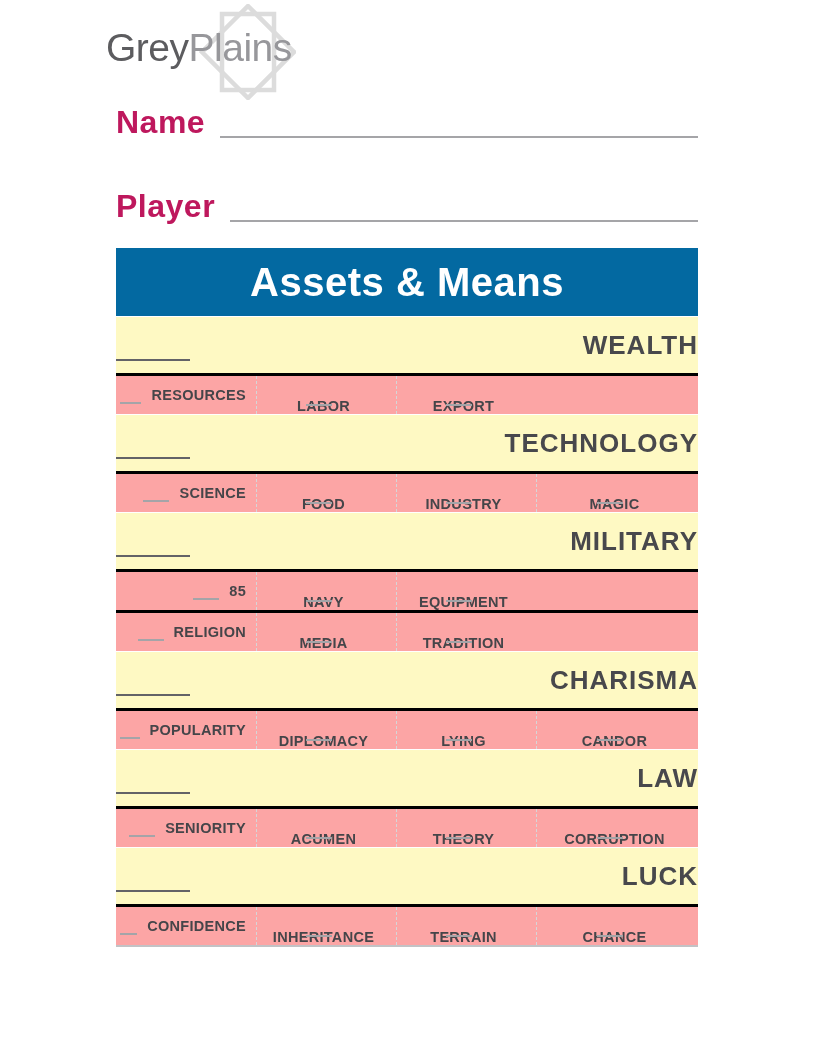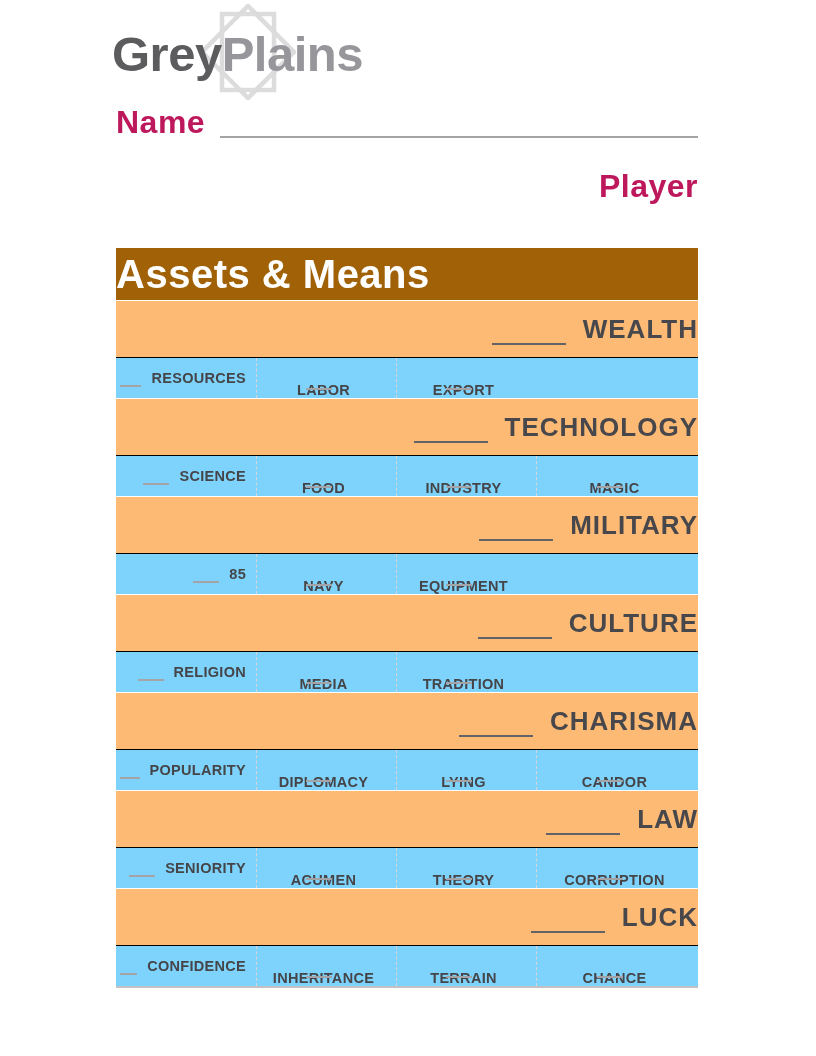--- a/index.html
+++ b/index.html
@@ -3,57 +3,57 @@
 <meta charset="utf-8">
 <style>
   html,body{margin:0;padding:0;}
   body{
     width:816px;height:1056px;position:relative;background:#ffffff;
     font-family:"Liberation Sans", sans-serif;overflow:hidden;
   }
   
   .logo-mark{position:absolute;left:192px;top:4px;width:104px;height:96px;}
   .logo-text{
-    position:absolute;left:112px;top:26px;font-size:49px;font-weight:700;
+    position:absolute;left:106px;top:26px;font-size:39px;font-weight:400;
     letter-spacing:-0.5px;white-space:nowrap;
   }
   .logo-grey{color:#5c5c5f;}
   .logo-plains{color:#97979b;}
   
   .field{position:absolute;left:116px;width:582px;display:flex;align-items:flex-end;}
   .field-name{top:104px;}
-  .field-player{top:168px;flex-direction:column;}
+  .field-player{top:188px;}
   .field-label{
     font-size:32px;font-weight:700;color:#be185d;letter-spacing:0.5px;line-height:36px;
   }
   .field-line{flex:1;height:0;border-bottom:2px solid #a5a5a8;margin-left:15px;margin-bottom:2px;}
   
   .sheet{
     position:absolute;left:116px;top:248px;width:582px;
     border-bottom:2px solid #c2c2c5;box-sizing:content-box;
   }
   .sheet-titlebar{
-    height:52px;background:#a16207;display:flex;align-items:center;justify-content:flex-start;
+    height:68px;background:#0369a1;display:flex;align-items:center;justify-content:center;
   }
   .sheet-title{color:#ffffff;font-size:40px;font-weight:700;letter-spacing:0.5px;}
   .section-header{
-    height:57px;background:#fdba74;display:flex;align-items:center;justify-content:flex-end;
+    height:57px;background:#fef9c3;display:flex;align-items:center;justify-content:space-between;
     border-top:1px solid #ffffff;box-sizing:border-box;
   }
   .score-line{
     width:74px;height:0;border-bottom:2px solid #636367;
     transform:translateY(15px);margin-right:17px;flex-shrink:0;
   }
   .section-title{
     font-size:26px;font-weight:700;color:#48484c;letter-spacing:1px;white-space:nowrap;
   }
   .stat-row{
-    height:41px;background:#7dd3fc;display:grid;
+    height:41px;background:#fca5a5;display:grid;
     grid-template-columns:140px 140px 140px auto;
-    border-top:1px solid #000000;box-sizing:border-box;
+    border-top:3px solid #000000;box-sizing:border-box;
   }
   .stat-cell{
     display:flex;align-items:center;justify-content:flex-end;
     padding-right:10px;padding-left:4px;min-width:0;overflow:hidden;
   }
   .stat-cell + .stat-cell{border-left:1px dashed #d6d6d8;flex-direction:column;}
   .stat-line{
     width:26px;min-width:8px;flex-shrink:1;height:0;border-bottom:2px solid #a4a4a8;
     transform:translateY(8px);margin-right:10px;
   }
@@ -147,24 +147,20 @@
         <span class="stat-label">NAVY</span>
       </div>
       <div class="stat-cell">
         <span class="stat-line"></span>
         <span class="stat-label">EQUIPMENT</span>
       </div>
     </div>
   </div>
 
   <div>
-    <div class="section-header">
-      <span class="score-line"></span>
-      <span class="section-title">CULTURE</span>
-    </div>
     <div class="stat-row">
       <div class="stat-cell">
         <span class="stat-line"></span>
         <span class="stat-label">RELIGION</span>
       </div>
       <div class="stat-cell">
         <span class="stat-line"></span>
         <span class="stat-label">MEDIA</span>
       </div>
       <div class="stat-cell">

